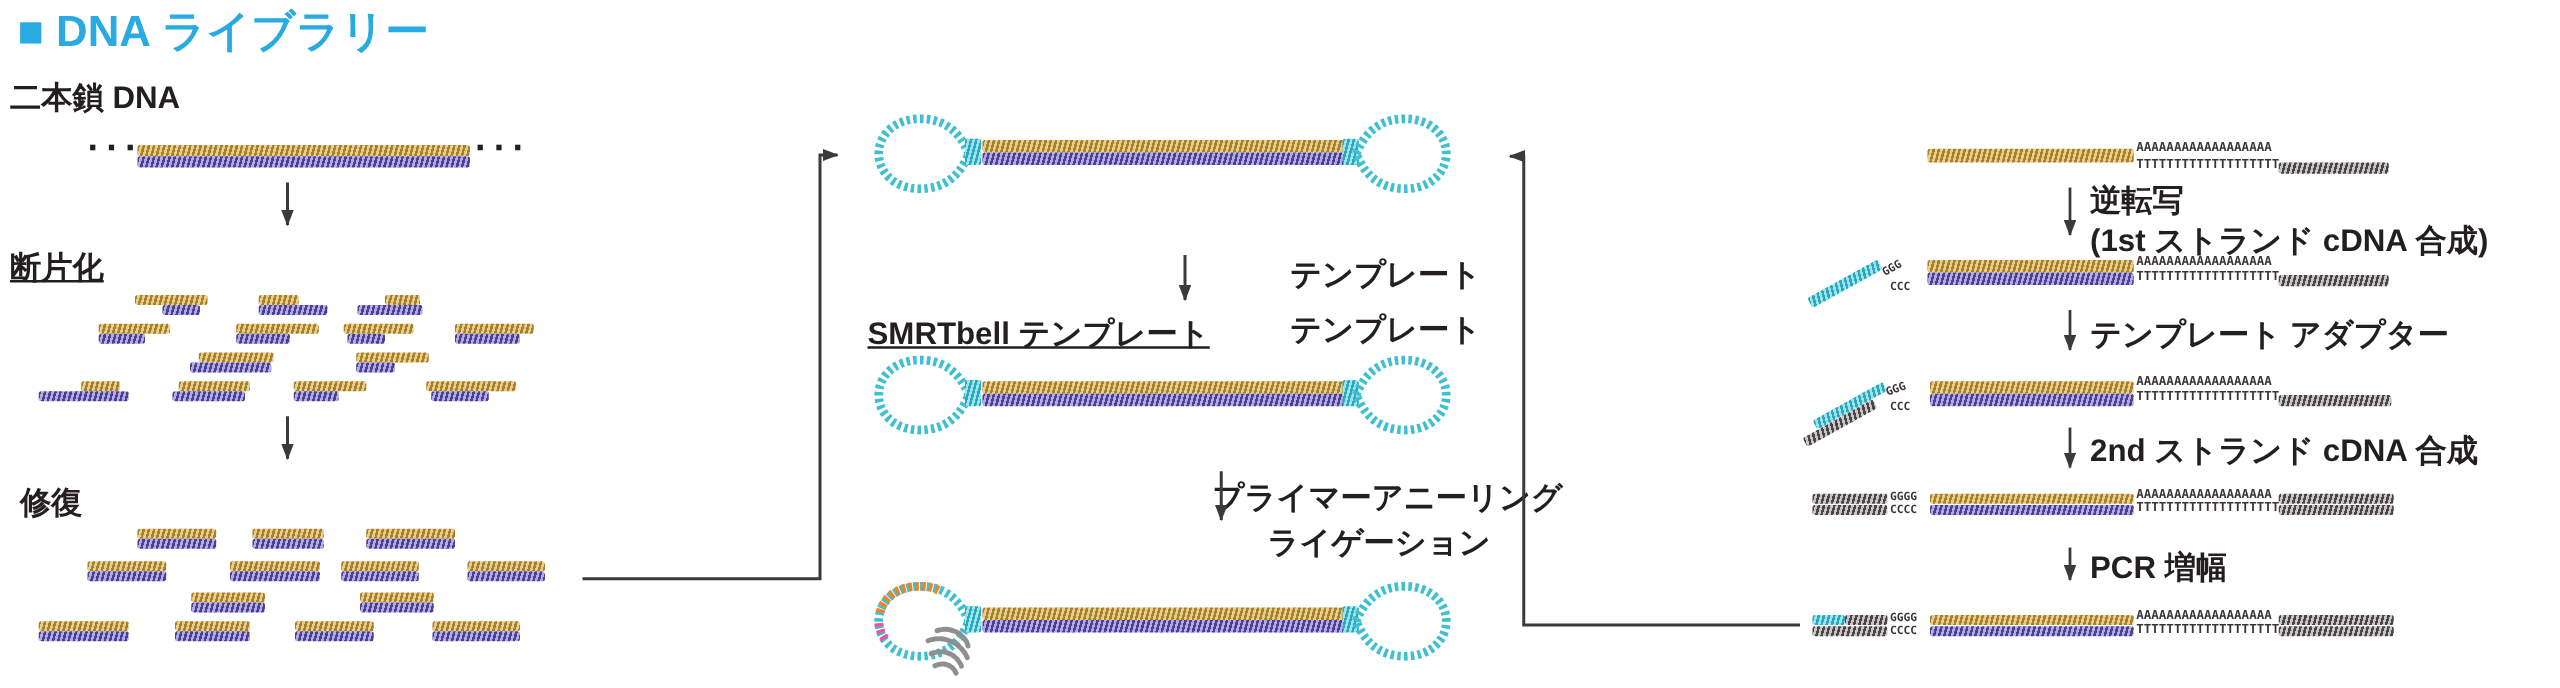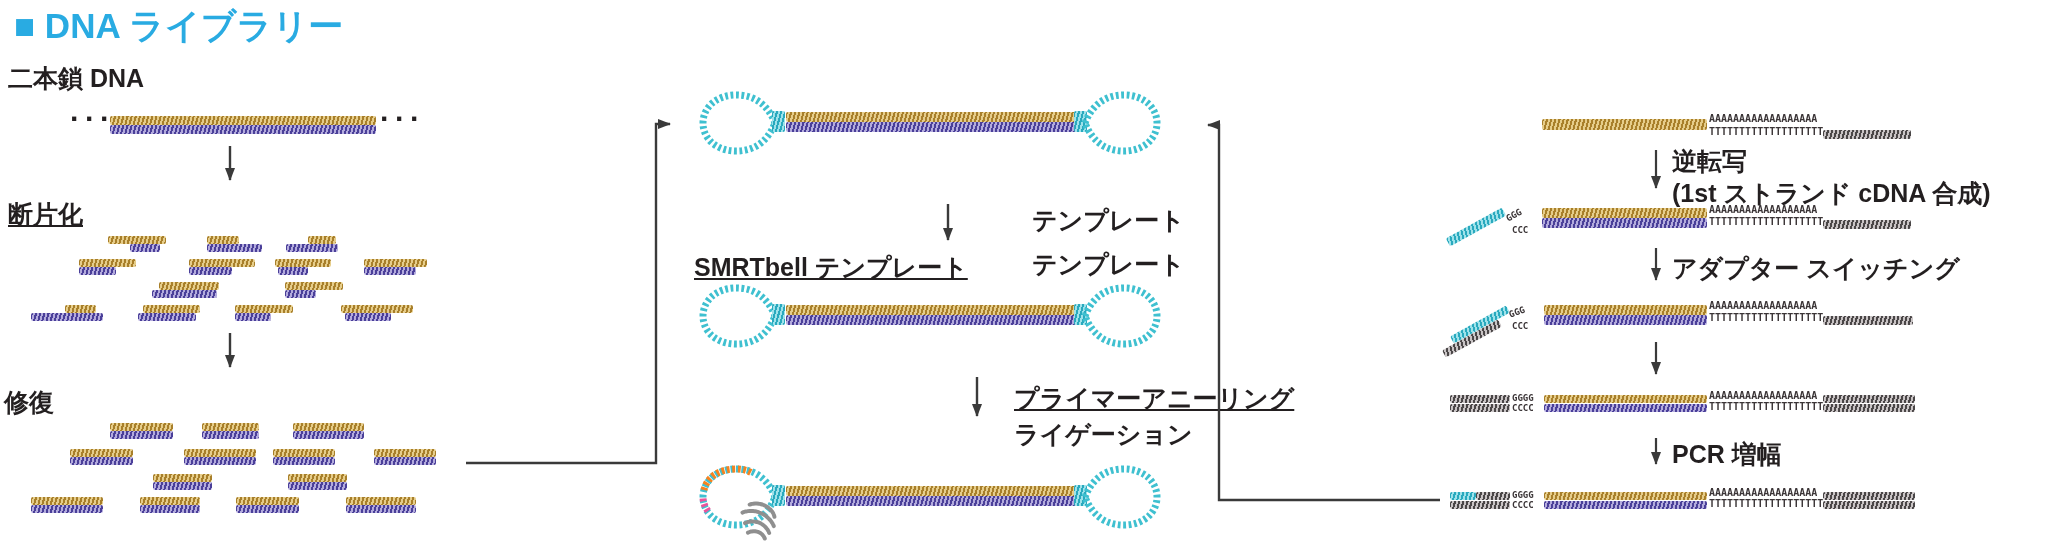--- a/index.html
+++ b/index.html
@@ -32,21 +32,21 @@
 
   <div class="hdr dna" style="left:14px;top:8px;">■ DNA ライブラリー</div>
   <div class="lbl" style="left:8px;top:64px;">二本鎖 DNA</div>
 
   <div class="dots" style="left:70px;top:104px;">···</div>
   <div class="strand tan" style="left:110px;top:116px;width:266px;height:9px;"></div>
   <div class="strand purple" style="left:110px;top:125px;width:266px;height:9px;"></div>
   <div class="dots" style="left:380px;top:104px;">···</div>
 
   <div class="lbl" style="left:8px;top:200px;text-decoration:underline;">断片化</div>
-  <div class="lbl" style="left:4px;top:388px;">修復</div>
+  <div class="lbl" style="left:16px;top:388px;">修復</div>
 
   <div id="fragments">
       <div class="frag" style="left: 108px; top: 236px;">
         <i class="strand tan" style="left: 0px; top: 0px; width: 58px;"></i>
         <i class="strand purple" style="left: 22px; top: 8px; width: 30px;"></i>
       </div>
       <div class="frag" style="left: 207px; top: 236px;">
         <i class="strand tan" style="left: 0px; top: 0px; width: 32px;"></i>
         <i class="strand purple" style="left: 0px; top: 8px; width: 55px;"></i>
       </div>
@@ -168,21 +168,21 @@
     <path d="M78,33 C70,13 56,5 39,5 C20,5 6,17 6,33 C6,49 20,61 39,61 C56,61 70,53 78,33" fill="none" stroke="#3fc0d0" stroke-width="7" stroke-dasharray="2.8 2.6"></path>
   </svg>
   <div class="strand cyanst" style="left:772px;top:304px;width:13px;height:21px;"></div>
   <div class="strand tan" style="left:786px;top:305px;width:290px;height:10px;"></div>
   <div class="strand purple" style="left:786px;top:315px;width:290px;height:10px;"></div>
   <div class="strand cyanst" style="left:1074px;top:304px;width:13px;height:21px;"></div>
   <svg class="loop" style="left:1079px;top:283px;transform:scaleX(-1);" width="84" height="66" viewBox="0 0 84 66">
     <path d="M78,33 C70,13 56,5 39,5 C20,5 6,17 6,33 C6,49 20,61 39,61 C56,61 70,53 78,33" fill="none" stroke="#3fc0d0" stroke-width="7" stroke-dasharray="2.8 2.6"></path>
   </svg>
 
-  <div class="lbl" style="left:1014px;top:384px;text-decoration:underline;">プライマーアニーリング</div>
+  <div class="lbl" style="left:970px;top:384px;">プライマーアニーリング</div>
   <div class="lbl" style="left:1014px;top:420px;">ライゲーション</div>
 
   <svg class="loop" style="left:697px;top:464px;" width="84" height="66" viewBox="0 0 84 66">
     <path d="M78,33 C70,13 56,5 39,5 C20,5 6,17 6,33 C6,49 20,61 39,61 C56,61 70,53 78,33" fill="none" stroke="#3fc0d0" stroke-width="7" stroke-dasharray="2.8 2.6"></path>
     <path d="M7,26 C10,13 22,5 39,5 C45,5 50,6 55,9" fill="none" stroke="#f58220" stroke-width="7" stroke-dasharray="2.8 2.6"></path>
     <path d="M11,47 C8,43 6,38 6,33" fill="none" stroke="#ea549c" stroke-width="7" stroke-dasharray="2.8 2.6"></path>
   </svg>
   <svg class="loop" style="left:737px;top:497px;transform:rotate(20deg);" width="46" height="46" viewBox="0 0 46 46">
     <path d="M8,12 C18,4 32,8 36,16" fill="none" stroke="#8f8f8f" stroke-width="4" stroke-dasharray="2 1.6" stroke-linecap="round"></path>
     <path d="M4,22 C14,13 30,15 38,24" fill="none" stroke="#8f8f8f" stroke-width="4" stroke-dasharray="2 1.6" stroke-linecap="round"></path>
@@ -208,32 +208,33 @@
 
   <div class="strand cyanst" style="left:1448px;top:238px;width:64px;height:9px;transform:rotate(-29deg);transform-origin:left center;"></div>
   <div class="seq tiny" style="left:1506px;top:211px;transform:rotate(-29deg);">GGG</div>
   <div class="seq tiny" style="left:1512px;top:226px;">CCC</div>
   <div class="strand tan" style="left:1542px;top:208px;width:165px;height:10px;"></div>
   <div class="strand purple" style="left:1542px;top:218px;width:165px;height:10px;"></div>
   <div class="seq" style="left:1709px;top:205px;">AAAAAAAAAAAAAAAAAA</div>
   <div class="seq" style="left:1709px;top:217px;">TTTTTTTTTTTTTTTTTTT</div>
   <div class="strand grayst" style="left:1823px;top:220px;width:88px;height:9px;"></div>
 
-  <div class="lbl" style="left:1672px;top:254px;">アダプター スイッチング</div>
+  <div class="lbl" style="left:1672px;top:254px;">テンプレート アダプター</div>
 
   <div class="strand cyanst" style="left:1452px;top:336px;width:64px;height:8px;transform:rotate(-29deg);transform-origin:left center;"></div>
   <div class="strand grayst" style="left:1444px;top:350px;width:64px;height:8px;transform:rotate(-29deg);transform-origin:left center;"></div>
   <div class="seq tiny" style="left:1509px;top:308px;transform:rotate(-20deg);">GGG</div>
   <div class="seq tiny" style="left:1512px;top:322px;">CCC</div>
   <div class="strand tan" style="left:1544px;top:305px;width:163px;height:10px;"></div>
   <div class="strand purple" style="left:1544px;top:315px;width:163px;height:10px;"></div>
   <div class="seq" style="left:1709px;top:301px;">AAAAAAAAAAAAAAAAAA</div>
   <div class="seq" style="left:1709px;top:313px;">TTTTTTTTTTTTTTTTTTT</div>
   <div class="strand grayst" style="left:1823px;top:316px;width:90px;height:9px;"></div>
 
+  <div class="lbl" style="left:1672px;top:347px;">2nd ストランド cDNA 合成</div>
 
   <div class="strand grayst" style="left:1450px;top:395px;width:60px;height:8px;"></div>
   <div class="strand grayst" style="left:1450px;top:404px;width:60px;height:8px;"></div>
   <div class="seq tiny" style="left:1512px;top:394px;">GGGG</div>
   <div class="seq tiny" style="left:1512px;top:404px;">CCCC</div>
   <div class="strand tan" style="left:1544px;top:395px;width:163px;height:8px;"></div>
   <div class="strand purple" style="left:1544px;top:404px;width:163px;height:8px;"></div>
   <div class="seq" style="left:1709px;top:391px;">AAAAAAAAAAAAAAAAAA</div>
   <div class="seq" style="left:1709px;top:402px;">TTTTTTTTTTTTTTTTTTT</div>
   <div class="strand grayst" style="left:1823px;top:395px;width:92px;height:8px;"></div>

